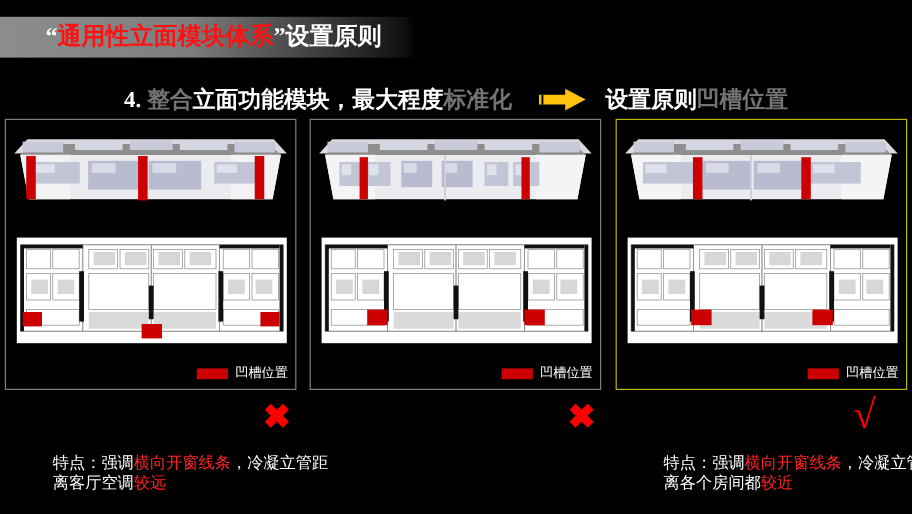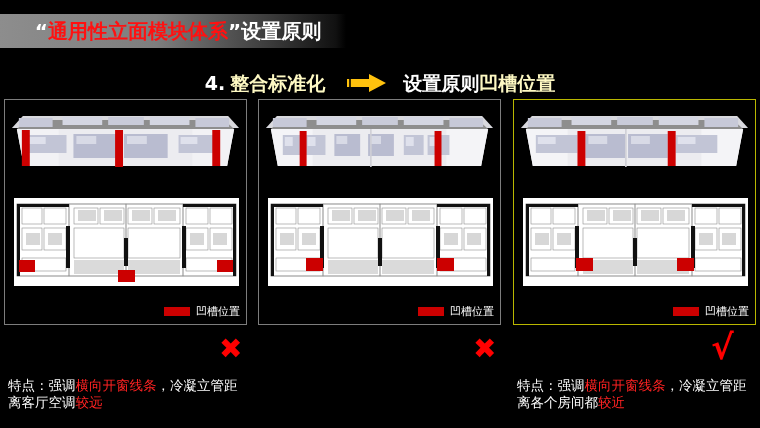--- a/index.html
+++ b/index.html
@@ -1,42 +1,42 @@
 <!DOCTYPE html>
 <html><head>
 <meta charset="utf-8">
 <style>
   html,body{margin:0;padding:0;}
   body{
     width:760px;height:428px;background:#000;overflow:hidden;
     font-family:"DejaVu Sans","Liberation Sans",sans-serif;
     position:relative;
   }
-  .stage{position:absolute;left:0;top:0;width:760px;height:428px;}
+  .stage{position:absolute;left:0;top:0;width:760px;height:428px;font-family:Liberation Serif, serif;}
 
   
   #header-bar{
     position:absolute;left:0;top:14px;width:346px;height:34px;
     background:linear-gradient(to right,#8d8d8d 0%,#7e7e7e 45%,#3b3b3b 78%,#111 97%,#000 100%);
     display:flex;align-items:center;justify-content:center;
   }
   #header-bar .txt{
     font-size:20px;font-weight:bold;color:#ffffff;letter-spacing:0px;
     white-space:nowrap;line-height:1;padding-left:10px;
   }
   #header-bar .hl{color:#ff1111;}
 
   
   #subtitle{
     position:absolute;left:0;top:68px;width:760px;height:30px;
     display:flex;align-items:center;justify-content:center;
     white-space:nowrap;
   }
   #subtitle .seg{font-size:19px;font-weight:bold;color:#fff;line-height:1;}
-  #subtitle .hl{color:#fef9c3;}
+  #subtitle .hl{color:#737373;}
   #subtitle .arrow-wrap{display:inline-flex;align-items:center;margin:0 16px 0 22px;}
   #subtitle .arrow{display:block;}
 
   
   #panels{
     position:absolute;left:0;top:99px;width:760px;height:226px;
   }
   .panel{
     position:absolute;top:0;height:226px;box-sizing:border-box;
     border:1px solid #7d7d7d;background:#000;
@@ -72,40 +72,41 @@
   }
   .verdict.x{font-size:28px;}
   .verdict.tick{font-size:34px;}
   #verdict-1{left:219px;top:335px;}
   #verdict-2{left:473px;top:335px;}
   #verdict-3{left:711px;top:330px;}
 
   
   .caption{
     position:absolute;top:377px;width:240px;
-    font-size:13.5px;line-height:17px;color:#ffffff;
+    font-size:13.5px;line-height:17px;color:#ffffff;margin-left:36px;
   }
   .caption .hl{color:#ff2222;}
   #caption-1{left:8px;}
   #caption-2{left:262px;}
   #caption-3{left:517px;}
 </style>
 </head>
 <body>
 
 <div class="stage">
 
   <div id="header-bar">
     <div class="txt"><span>“</span><span class="hl">通用性立面模块体系</span><span>”</span><span>设置原则</span></div>
   </div>
 
   <div id="subtitle">
     <span class="seg">4.</span>
     <span class="seg" style="width:5px">&nbsp;</span>
     <span class="seg hl">整合</span>
+    <span class="seg">立面功能模块，最大程度</span>
     <span class="seg hl">标准化</span>
     <span class="arrow-wrap">
       <svg class="arrow" width="40" height="20" viewBox="0 0 40 20" aria-hidden="true">
         <path d="M0,6 L22,6 L22,1 L39,10 L22,19 L22,14 L0,14 Z" fill="#ffc20e"></path>
         <path d="M3,6 L3,14" stroke="#000" stroke-width="1.6"></path>
       </svg>
     </span>
     <span class="seg">设置原则</span>
     <span class="seg hl">凹槽位置</span>
   </div>

